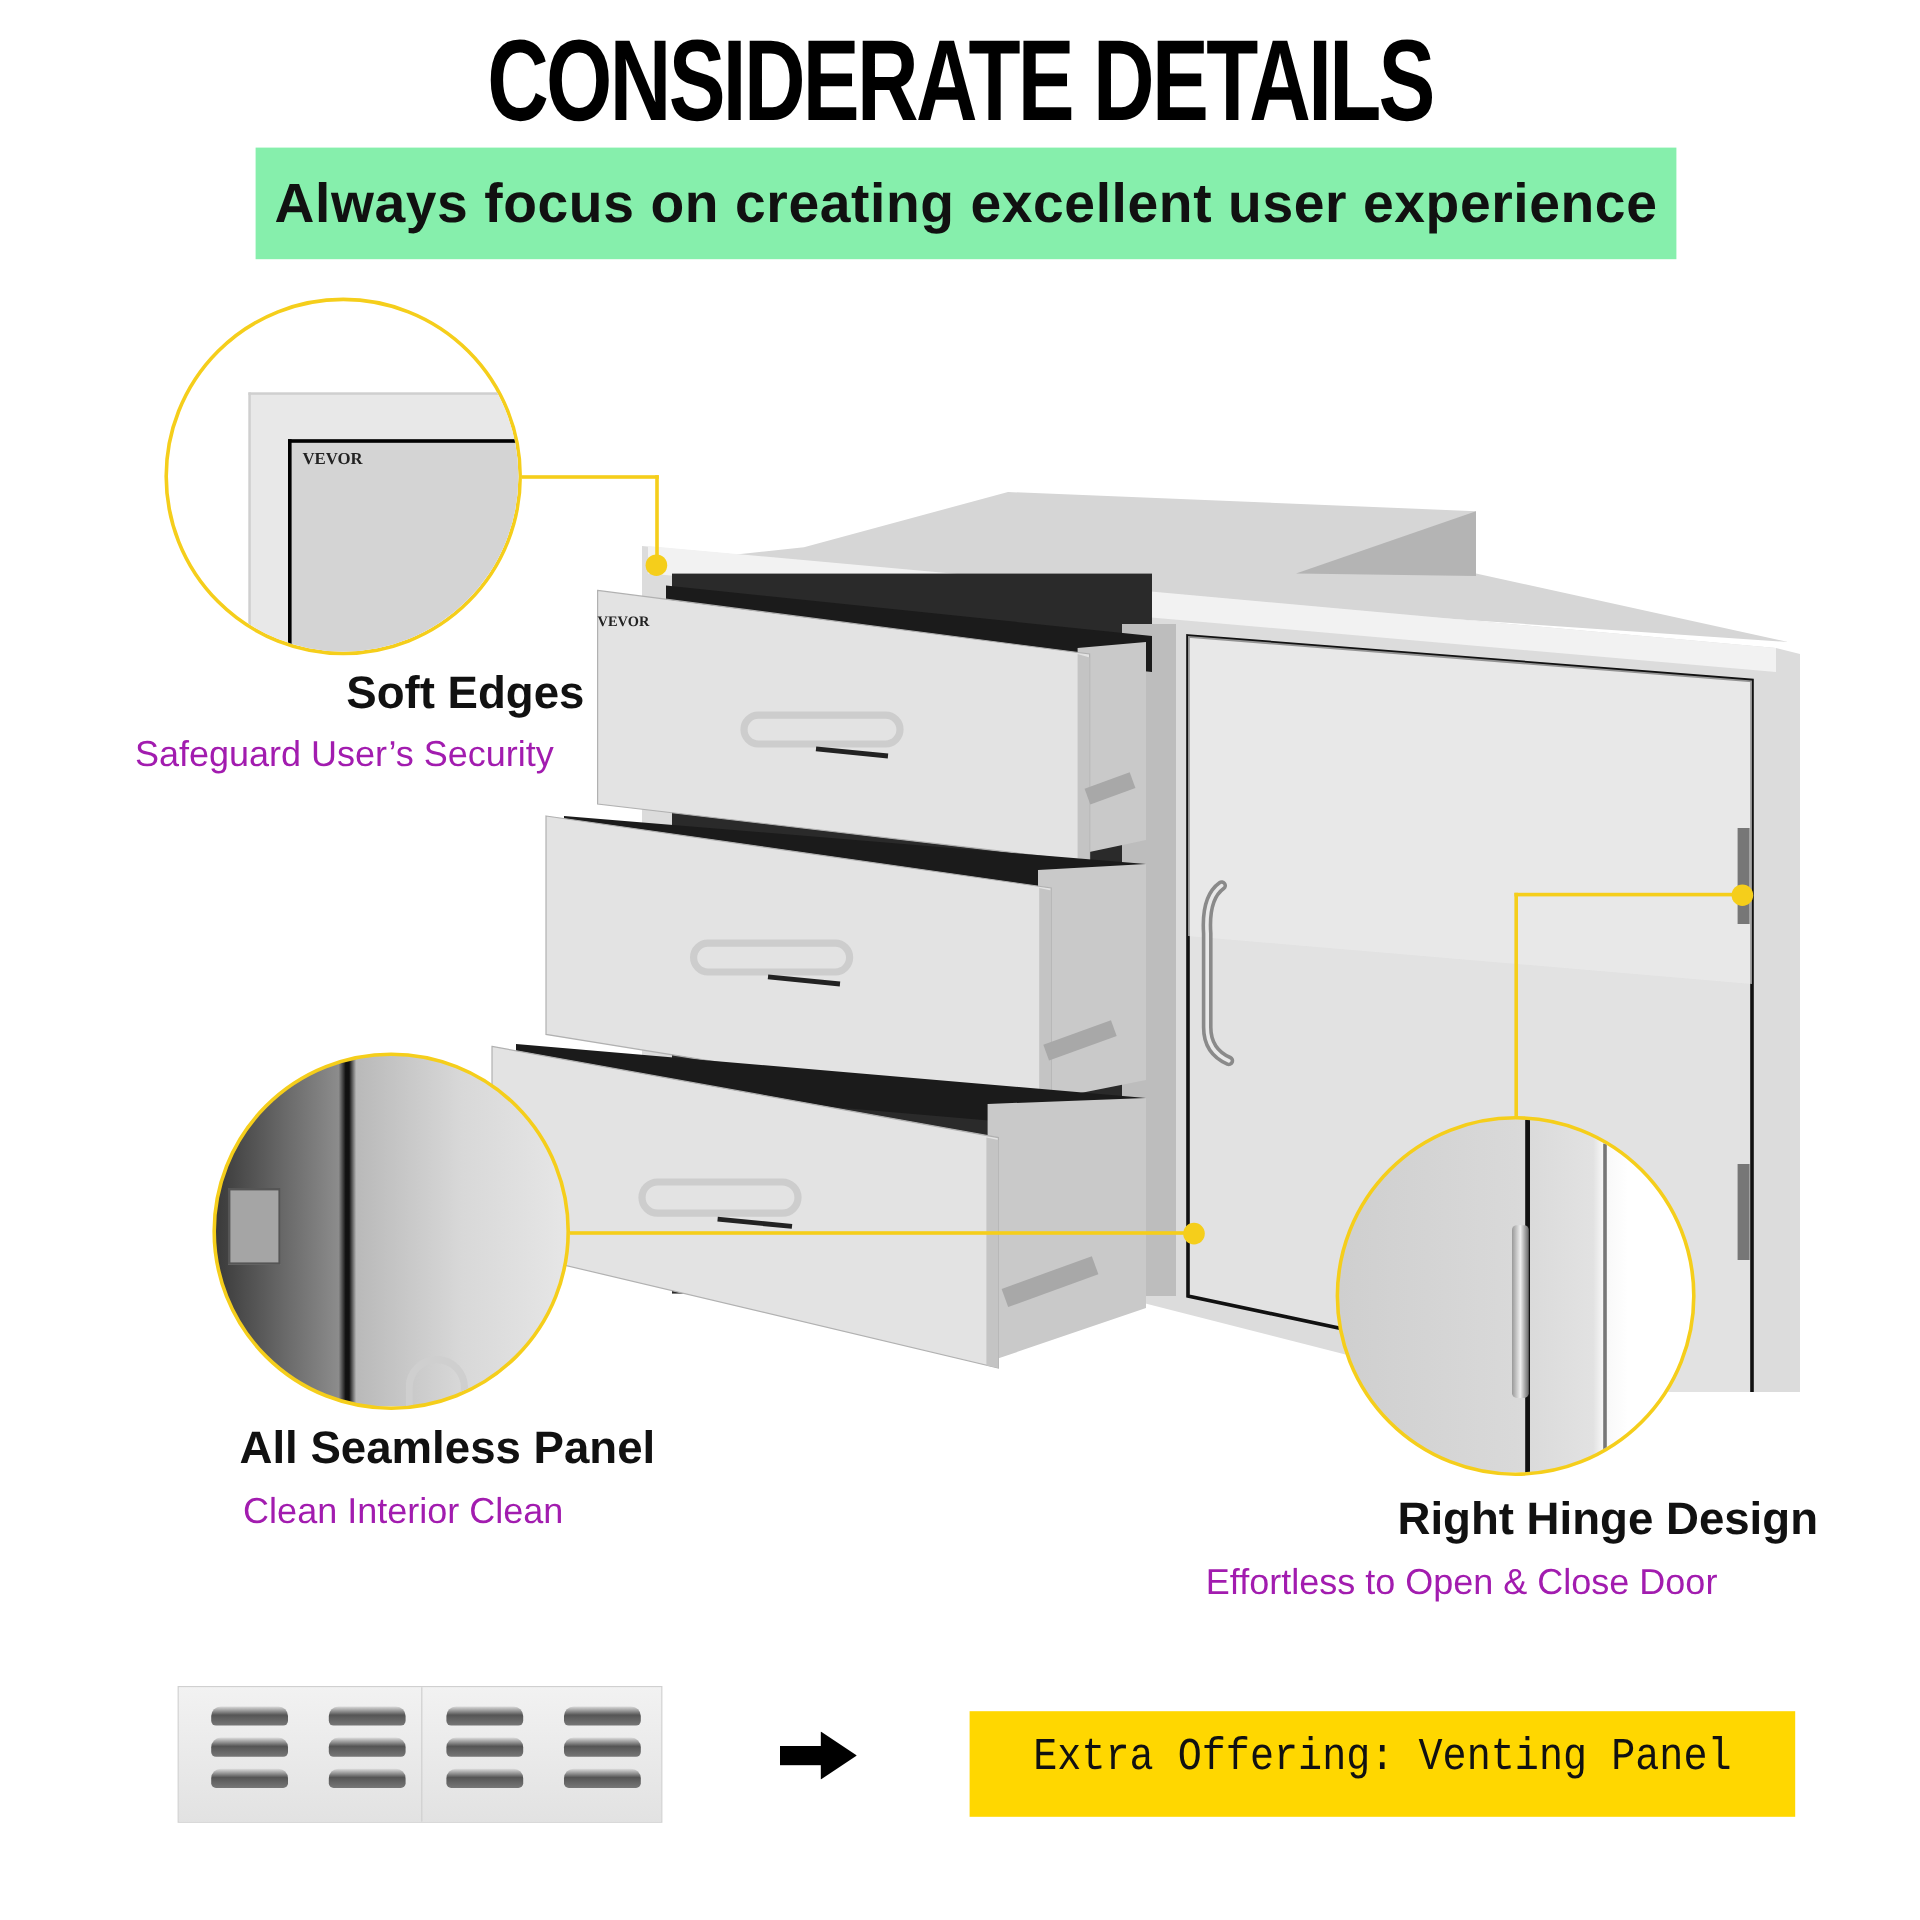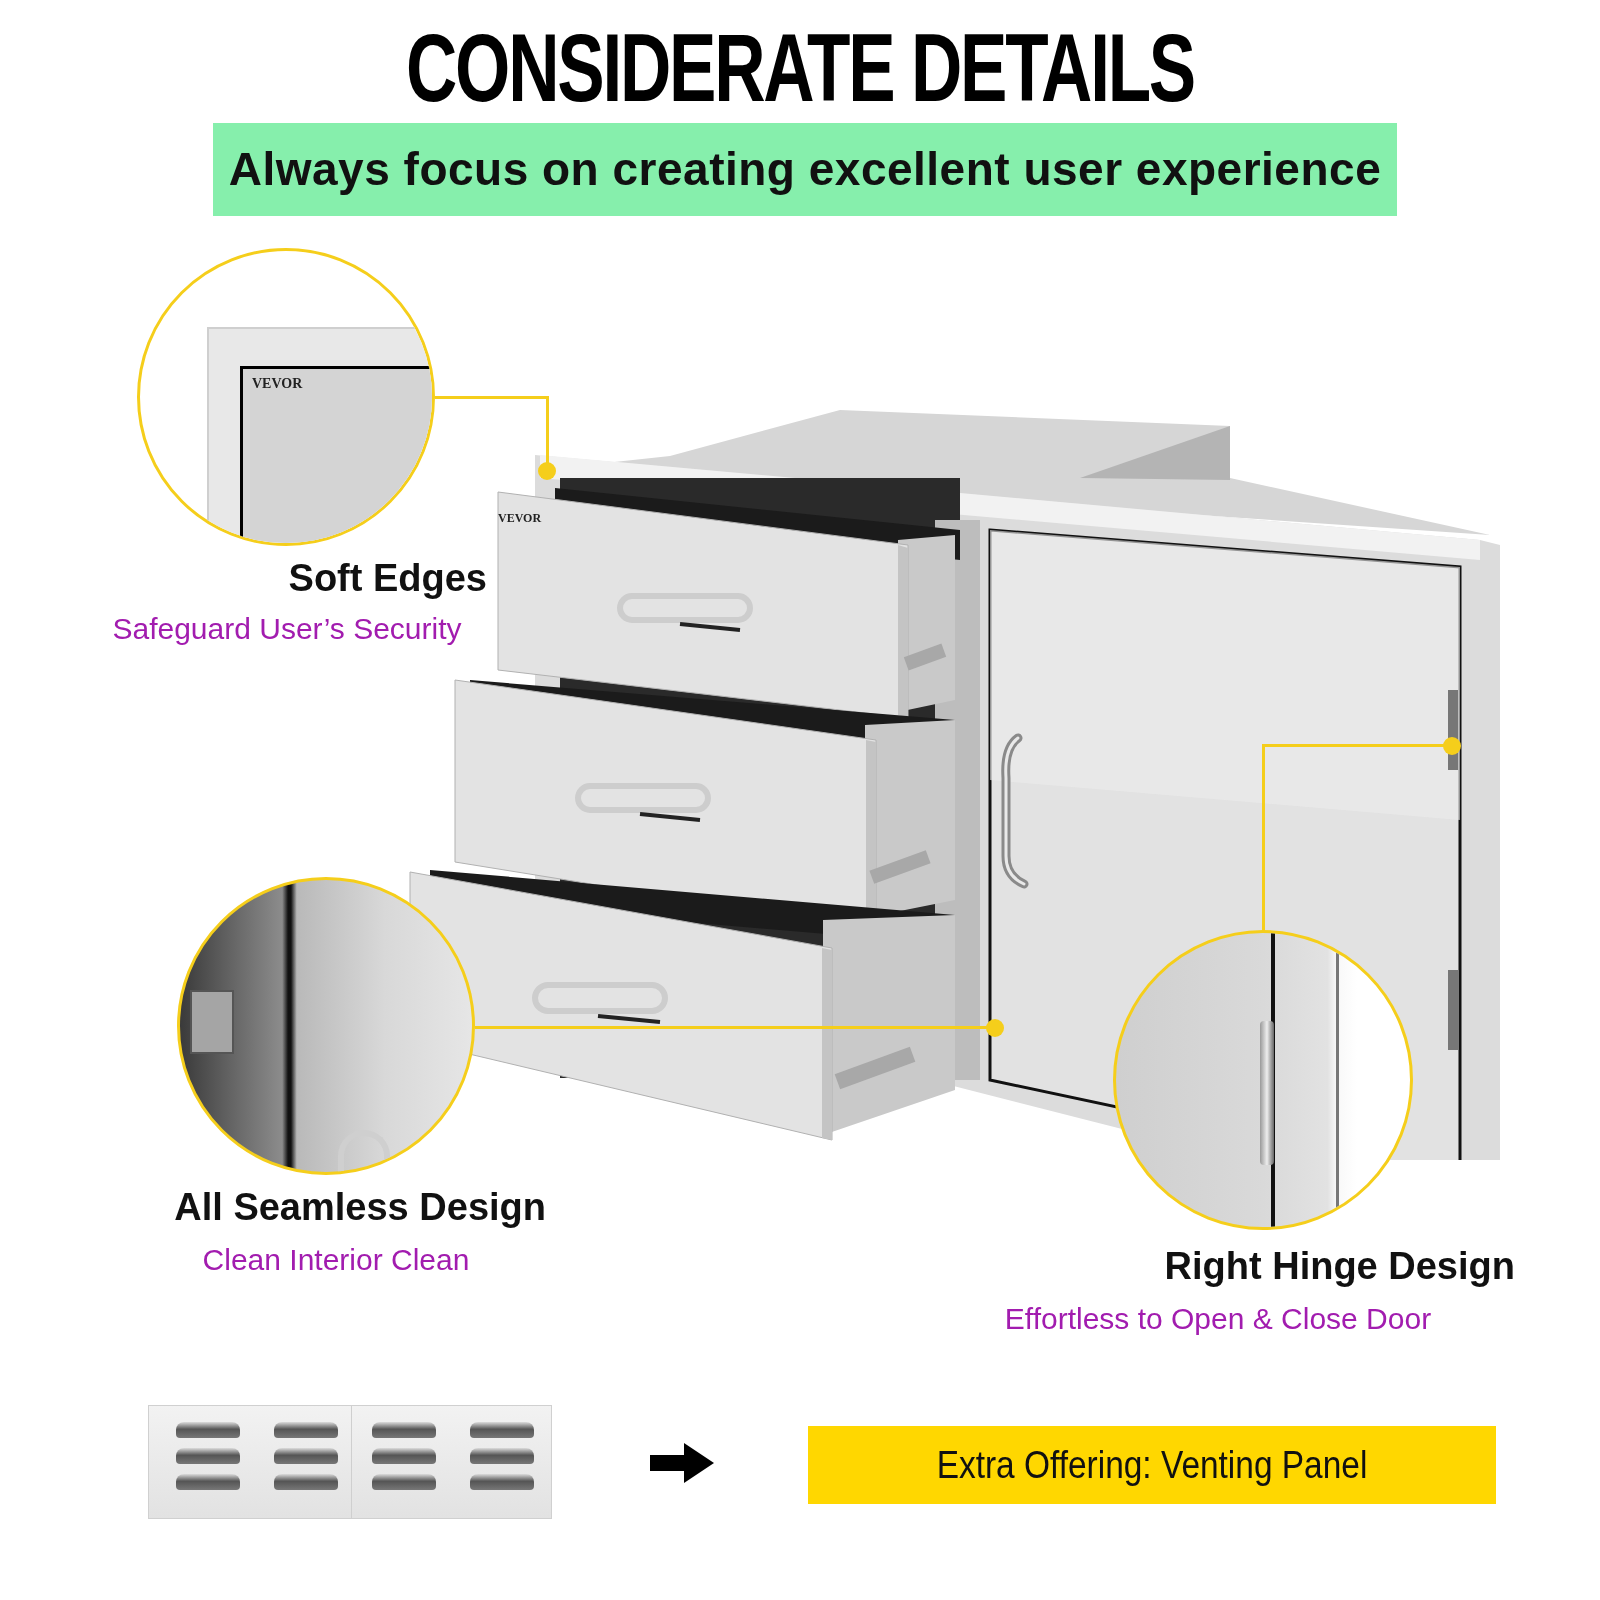--- a/index.html
+++ b/index.html
@@ -22,21 +22,21 @@
 
   
   .circle { border-radius: 50%; border: 3px solid #F5CE1B; overflow: hidden; background: #fff; box-sizing: border-box; }
 
   .leader { background: #F5CE1B; }
   .dot { width: 18px; height: 18px; border-radius: 50%; background: #F5CE1B; }
 
   .vent-slot { width: 64px; height: 16px; border-radius: 8px 8px 4px 4px;
                background: linear-gradient(180deg, #dcdcdc 0%, #555 45%, #777 100%); }
 
-  .extra { left: 808px; top: 1426px; width: 688px; height: 78px; background: #FFD700; }
+  .extra { left: 808px; top: 1426px; width: 688px; height: 88px; background: #FFD700; font-family: Liberation Mono, monospace; }
   .extra span { display: block; text-align: center; font-size: 38px; line-height: 78px; color: #111;
                 transform: scaleX(0.88); }
 </style>
 </head>
 <body>
 
 <div class="abs title">CONSIDERATE DETAILS</div>
 <div class="abs banner">
   <span>Always focus on creating excellent user experience</span>
 </div>
@@ -102,21 +102,21 @@
 <div class="abs dot" style="left:538px;top:462px;"></div>
 <div class="abs feat-title" style="left:87px;top:557px;width:400px;">Soft Edges</div>
 <div class="abs feat-sub" style="left:87px;top:612px;width:400px;">Safeguard User’s Security</div>
 
 <div class="abs circle" style="left:177px;top:877px;width:298px;height:298px;background:linear-gradient(90deg,#3a3a3a 0%,#6a6a6a 20%,#8c8c8c 35%,#111 37%,#111 38%,#b9b9b9 40%,#d8d8d8 70%,#e6e6e6 100%);">
   <div class="abs" style="left:10px;top:110px;width:40px;height:60px;background:#a5a5a5;border:2px solid #555;"></div>
   <div class="abs" style="left:158px;top:250px;width:40px;height:60px;border:6px solid #cfcfcf;border-radius:30px 30px 0 0;border-bottom:none;"></div>
 </div>
 <div class="abs leader" style="left:475px;top:1026px;width:520px;height:3px;"></div>
 <div class="abs dot" style="left:986px;top:1019px;"></div>
-<div class="abs feat-title" style="left:126px;top:1186px;width:420px;">All Seamless Design</div>
+<div class="abs feat-title" style="left:126px;top:1186px;width:420px;">All Seamless Panel</div>
 <div class="abs feat-sub" style="left:126px;top:1243px;width:420px;">Clean Interior Clean</div>
 
 <div class="abs circle" style="left:1113px;top:930px;width:300px;height:300px;background:linear-gradient(90deg,#cfcfcf 0%,#d9d9d9 50%,#e2e2e2 72%,#f8f8f8 75%,#ffffff 82%,#ffffff 100%);">
   <div class="abs" style="left:155px;top:0;width:4px;height:300px;background:#111;"></div>
   <div class="abs" style="left:220px;top:20px;width:3px;height:260px;background:#777;"></div>
   <div class="abs" style="left:144px;top:88px;width:14px;height:144px;background:linear-gradient(90deg,#999,#eee,#666);border-radius:4px;"></div>
 </div>
 <div class="abs leader" style="left:1262px;top:744px;width:190px;height:3px;"></div>
 <div class="abs leader" style="left:1262px;top:744px;width:3px;height:188px;"></div>
 <div class="abs dot" style="left:1443px;top:737px;"></div>

